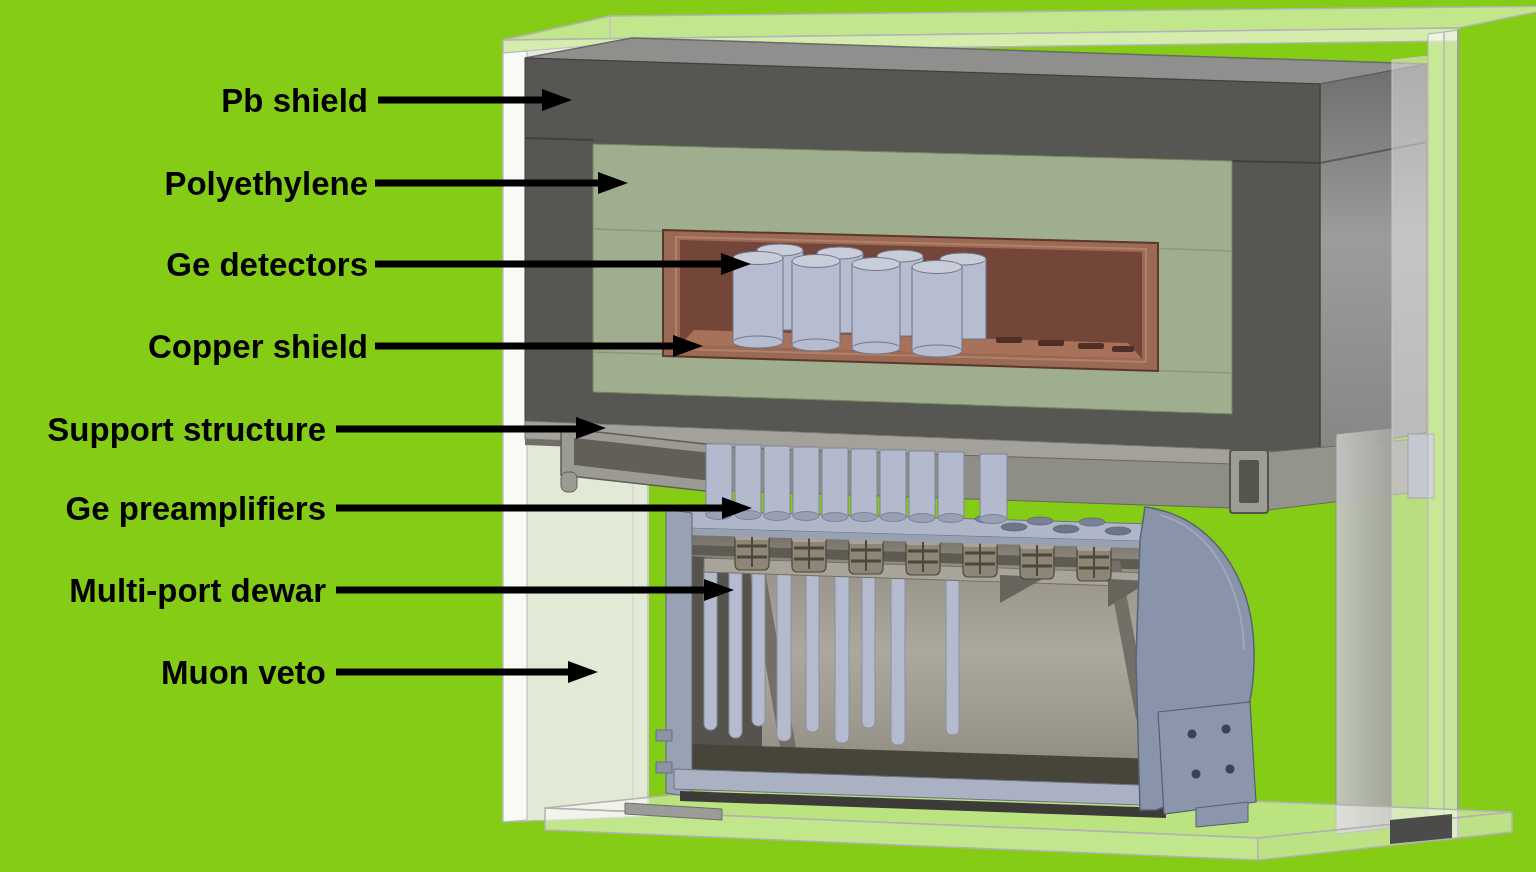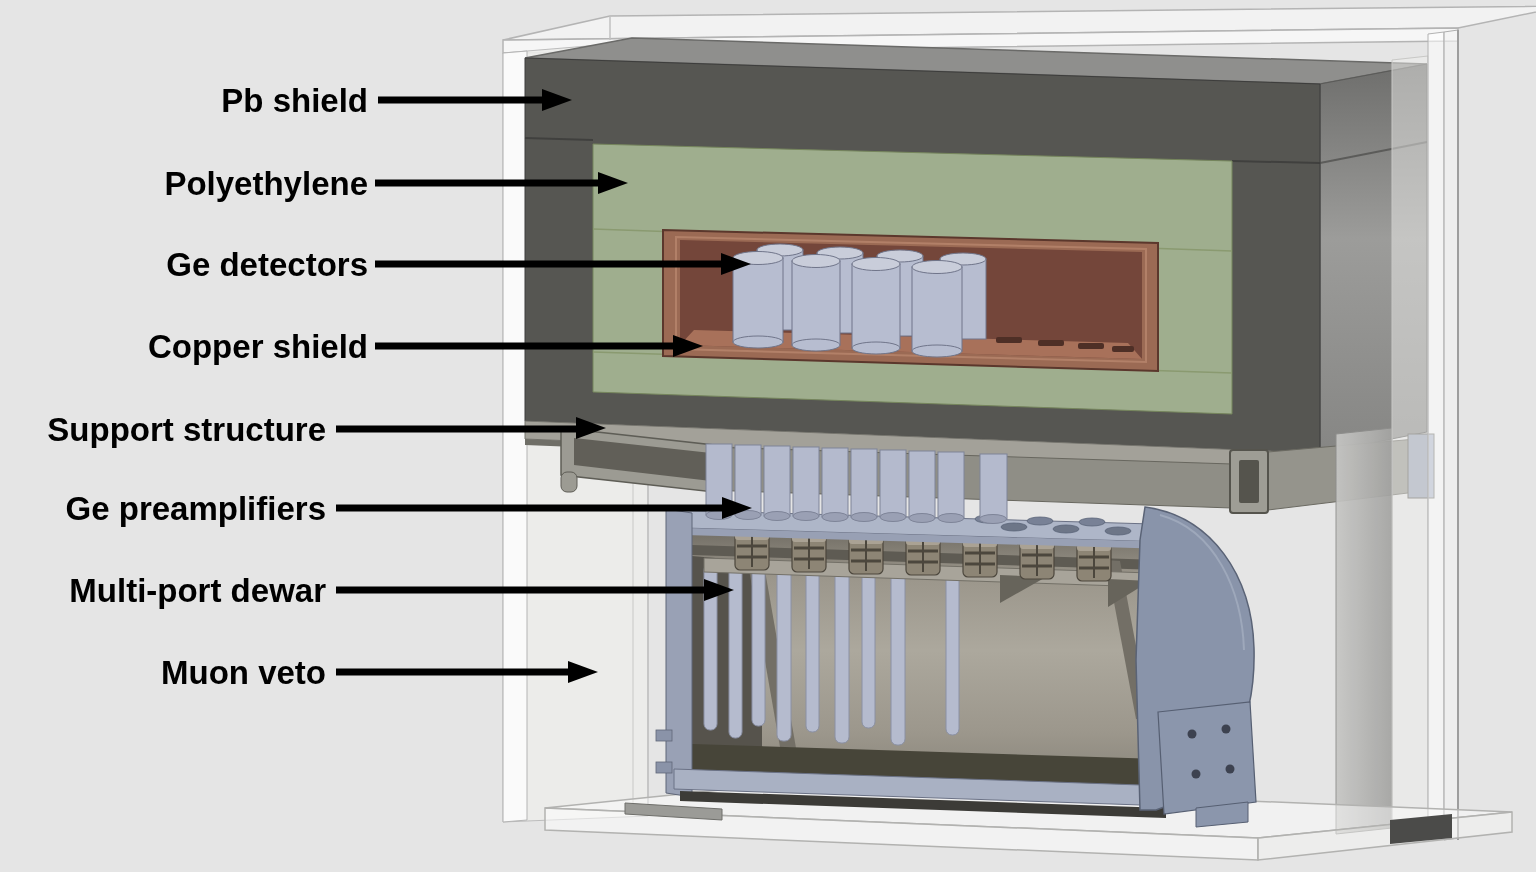--- a/index.html
+++ b/index.html
@@ -1,16 +1,16 @@
 <!DOCTYPE html>
 <html><head>
 <meta charset="utf-8">
 <style>
   html,body{margin:0;padding:0;background:#ffffff;}
-  .stage{position:relative;width:1536px;height:872px;background:#e5e5e5;overflow:hidden;text-decoration:underline;}
+  .stage{position:relative;width:1536px;height:872px;background:#84cc16;overflow:hidden;text-decoration:underline;}
   .stage svg{position:absolute;left:0;top:0;}
   .lbl{font-family:"Liberation Sans","DejaVu Sans",sans-serif;font-weight:700;font-size:33px;fill:#000000;}
 </style>
 </head>
 <body>
 
 <div class="stage">
 <svg width="1536" height="872" viewBox="0 0 1536 872">
   <defs>
     <linearGradient id="gradSide" x1="0" y1="0" x2="0" y2="1">

